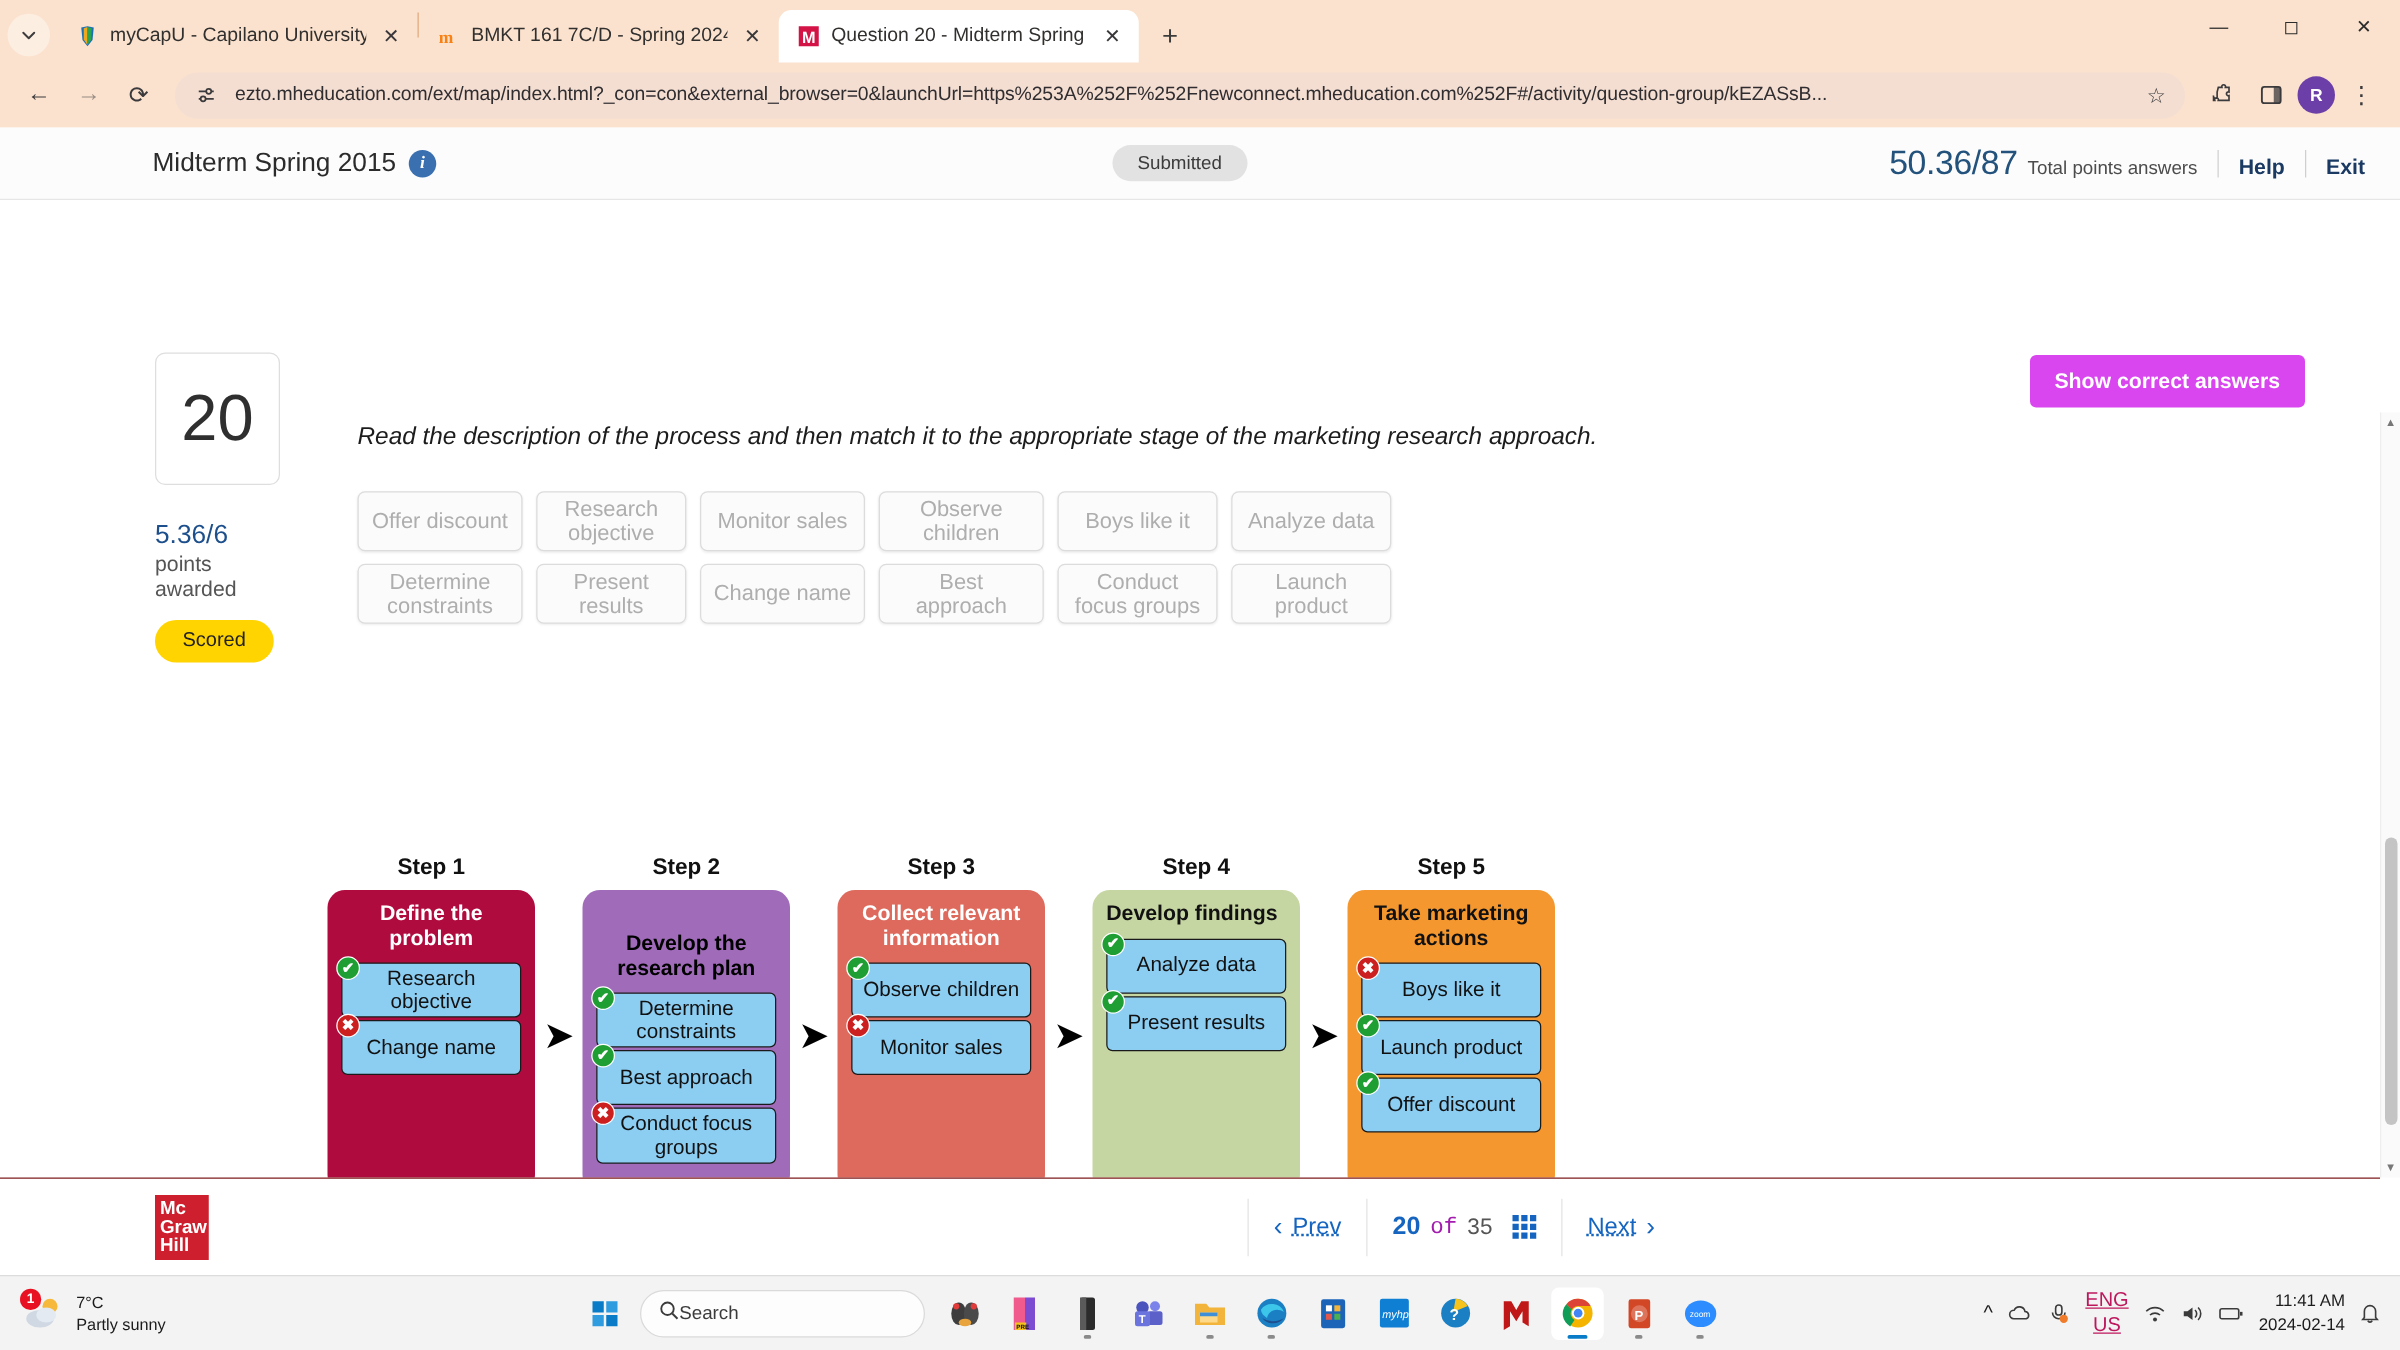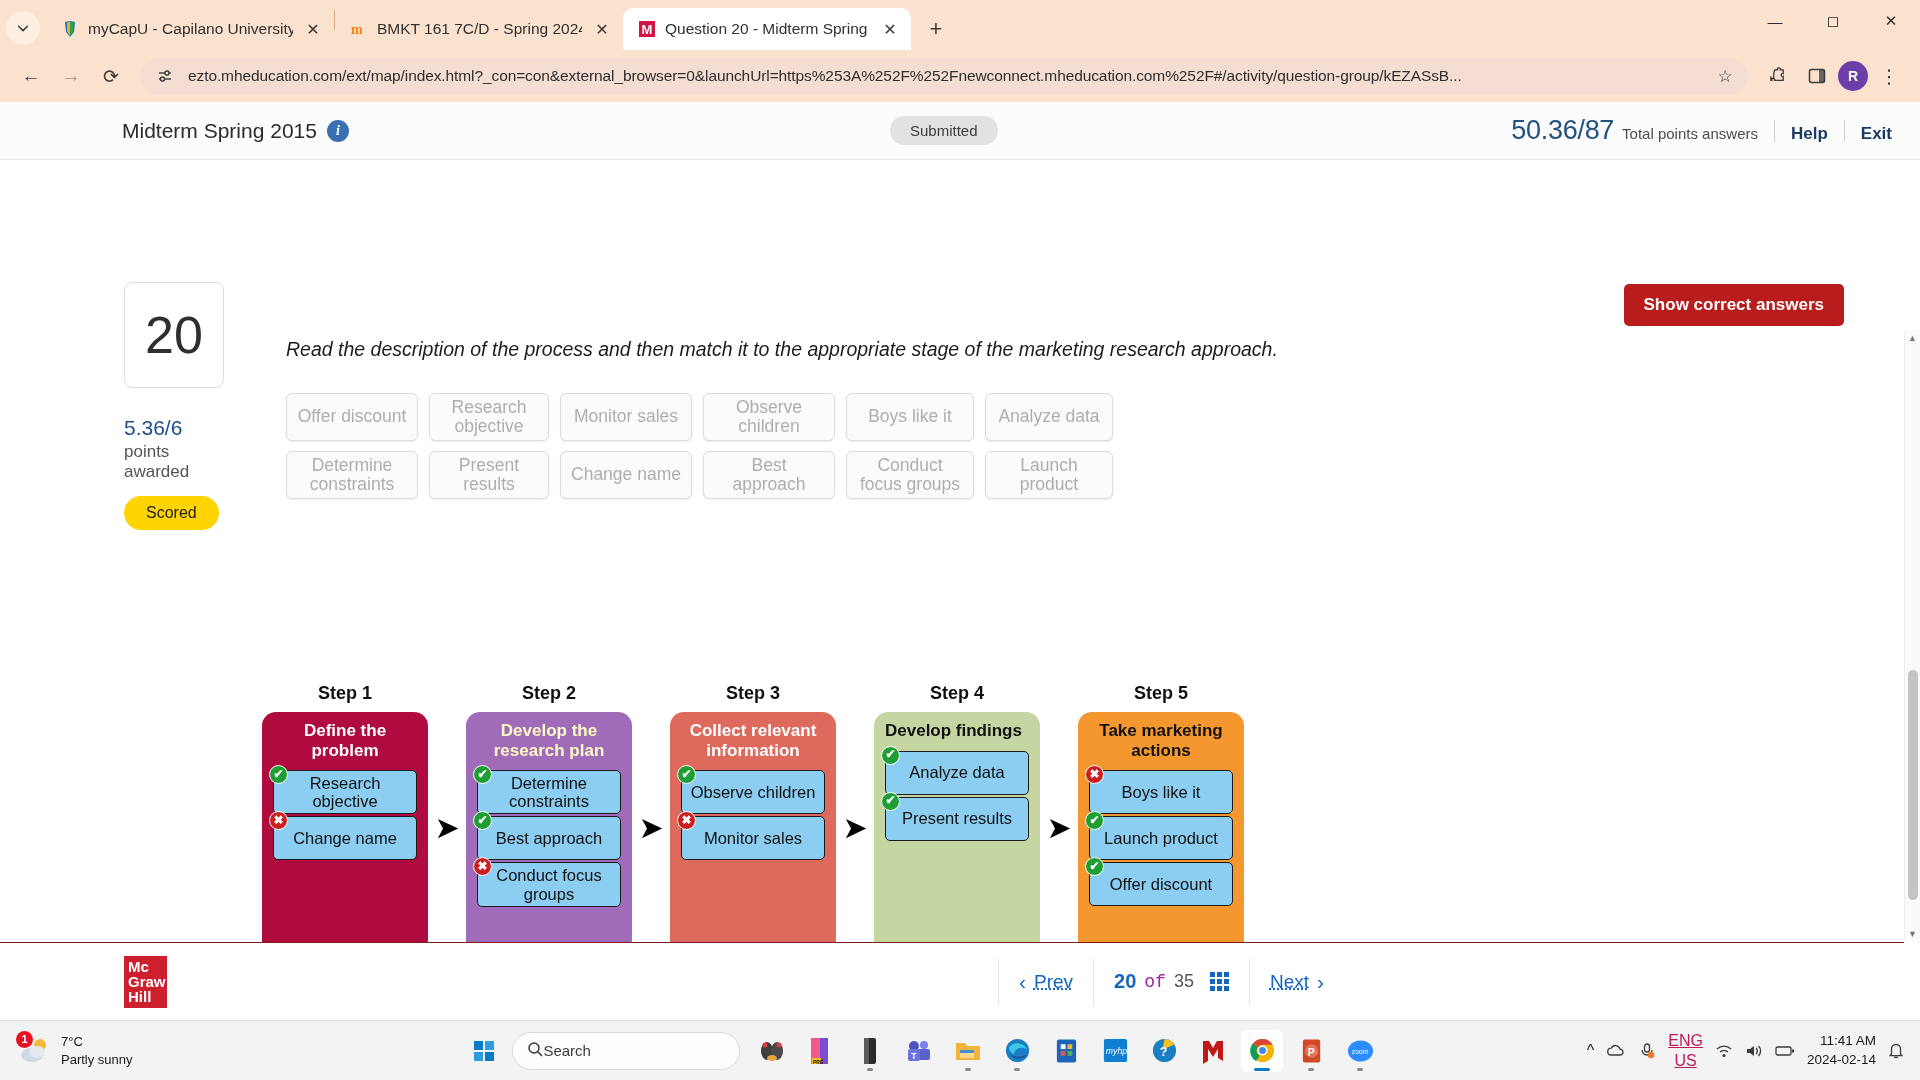--- a/index.html
+++ b/index.html
@@ -83,21 +83,21 @@
     background: #e2e2e2; color: #3c3c3c; border-radius: 16px; padding: 6px 20px; font-size: 15px;
   }
   #header-right { margin-left:auto; display:flex; align-items: baseline; gap: 0; }
   #score-total { font-size: 27px; color: #23527c; letter-spacing: -0.3px; }
   #score-label { font-size: 15px; color: #4c4c4c; margin-left: 8px; }
   .hdr-sep { width:1px; height:22px; background:#cfcfcf; margin: 0 16px; align-self:center; }
   .hdr-link { font-size: 17px; font-weight: bold; color: #1b3a63; text-decoration: none; }
 
   #showcorrect {
     position: absolute; right: 76px; top: 182px;
-    background: #b91c1c; color:#fff; border:none; border-radius: 5px;
+    background: #d946ef; color:#fff; border:none; border-radius: 5px;
     padding: 11px 20px; font-size: 17px; font-weight: bold; cursor:pointer;
   }
 
   
   #leftrail { position:absolute; left: 124px; top: 180px; width: 104px; text-align:left; }
   #qnum-box {
     width: 100px; height: 106px; border: 1px solid #dedede; border-radius: 8px;
     display:flex; align-items:center; justify-content:center; background:#fff;
   }
   #qnum { font-size: 52px; color: #2f2f2f; font-weight: 300; }
@@ -361,21 +361,21 @@
                   <span class="mark no">✖</span>
                   <span>Change name</span>
                 </div>
               </div>
             </div>
           </div>
           <div class="arrow">➤</div>
           <div class="stepcol">
             <div class="steplabel" style="margin-bottom: 8px;">Step 2</div>
             <div class="stepbox" style="background: rgb(160, 108, 186);">
-              <div class="sttitle" style="color: #fef9c3;">Develop the research plan</div>
+              <div class="sttitle" style="color: #000000; margin-top: 24px;">Develop the research plan</div>
               <div class="items">
                 <div class="dropitem">
                   <span class="mark ok">✔</span>
                   <span>Determine constraints</span>
                 </div>
                 <div class="dropitem">
                   <span class="mark ok">✔</span>
                   <span>Best approach</span>
                 </div>
                 <div class="dropitem">

